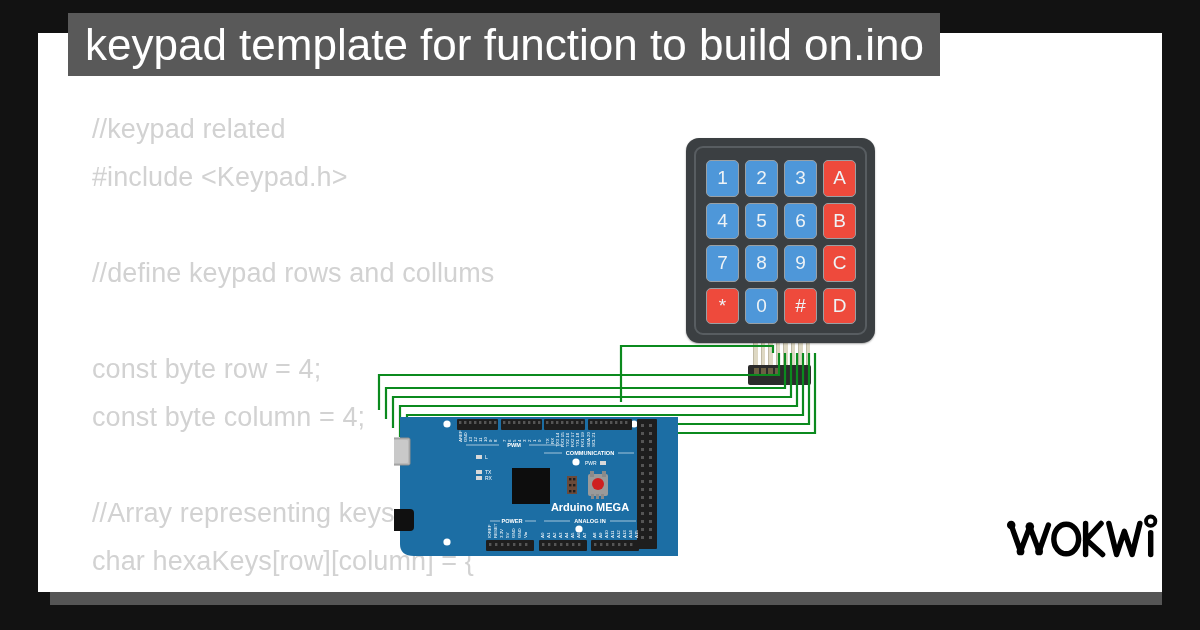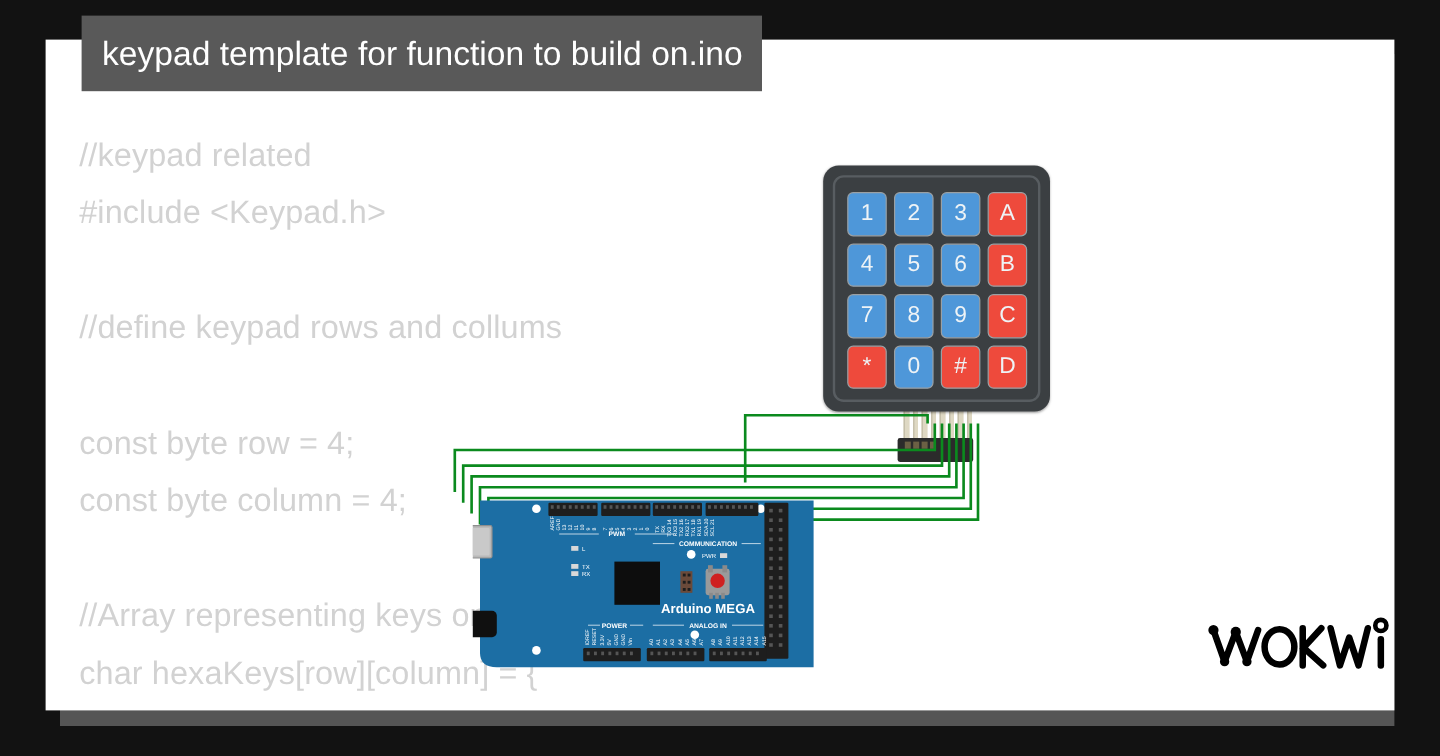--- a/index.html
+++ b/index.html
@@ -44,37 +44,37 @@
     top: 72px;
     width: 1000px;
     color: #d2d2d2;
     font-size: 27px;
     line-height: 48px;
     white-space: pre;
     font-family: "Liberation Sans", sans-serif;
     letter-spacing: .1px;
   }
   .code .blank { display: block; height: 48px; }
-  .code span.line { display: block; }
+  .code span.line { display: block; margin-left: 26px; }
   
   .title-banner {
     position: absolute;
     left: 68px;
     top: 13px;
     height: 63px;
     background: #595959;
     display: flex;
     align-items: center;
     padding: 0 16px 0 17px;
     box-sizing: border-box;
     z-index: 40;
   }
   .title-banner .title-text {
     color: #ffffff;
-    font-size: 28px;
+    font-size: 44px;
     line-height: 40px;
     font-family: "Liberation Sans", sans-serif;
     white-space: nowrap;
   }
   
   .wokwi-logo {
     position: absolute;
     left: 1005px;
     top: 508px;
     width: 155px;

